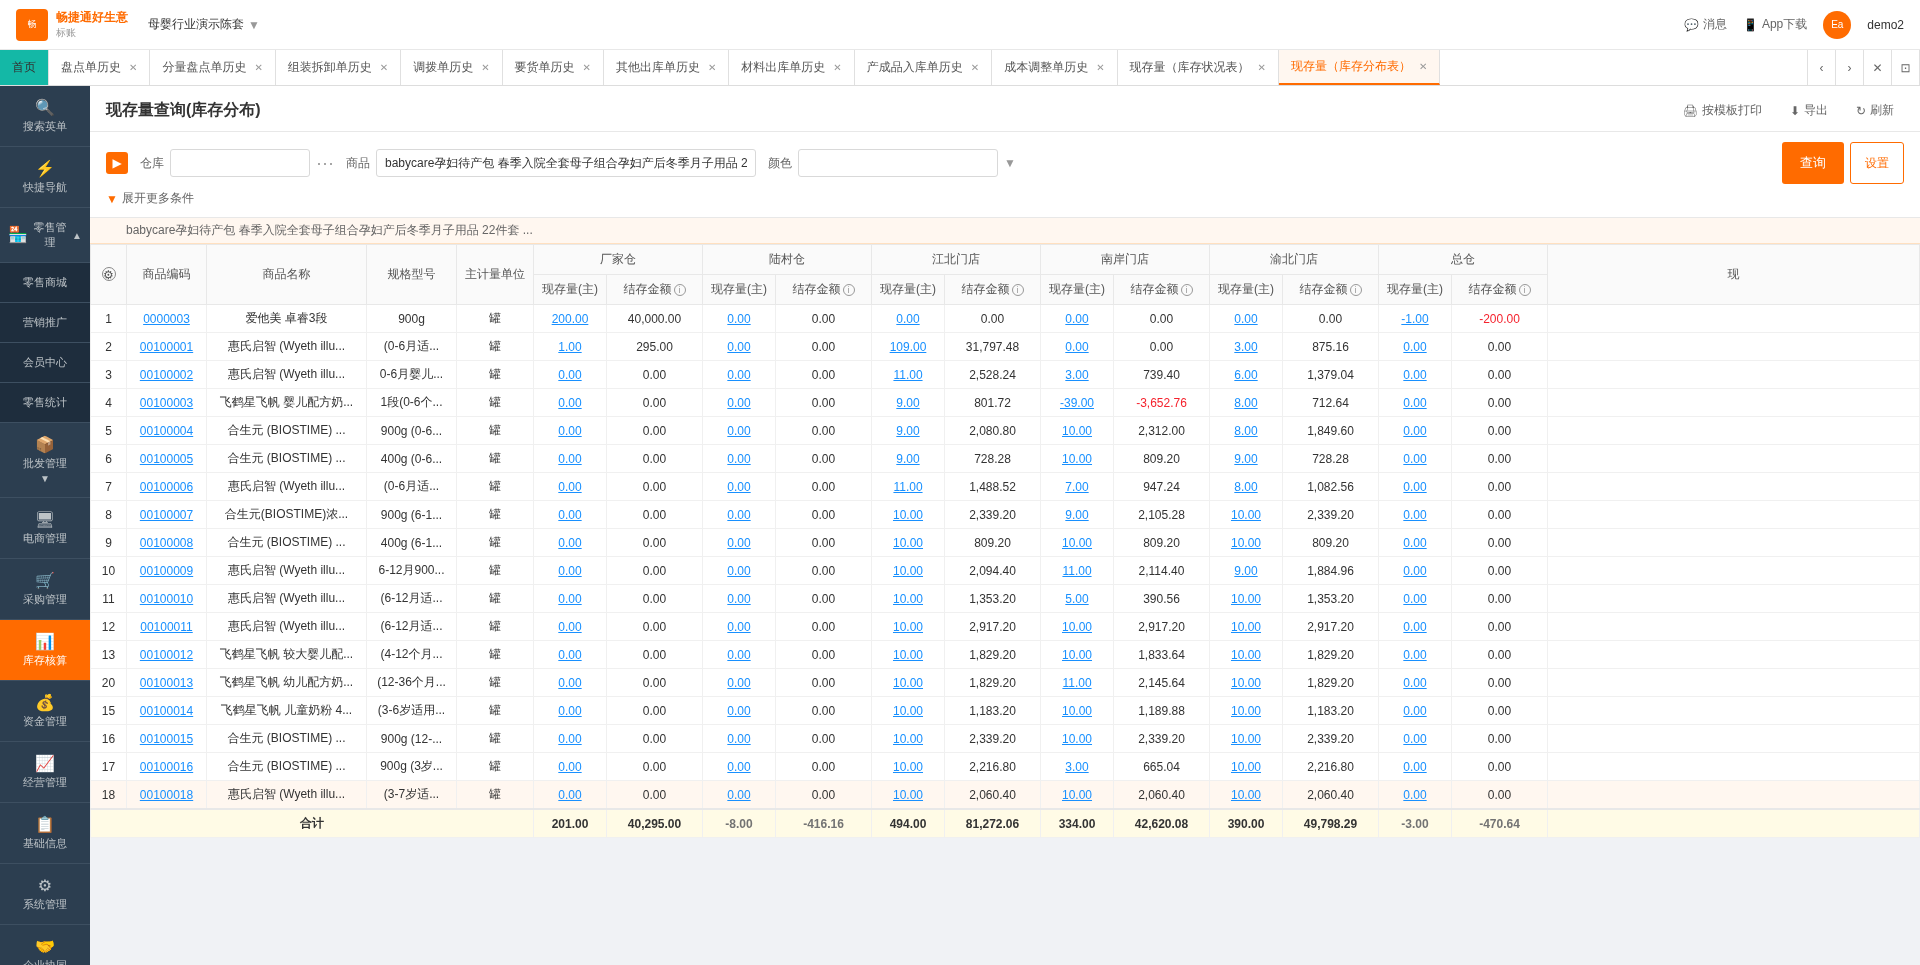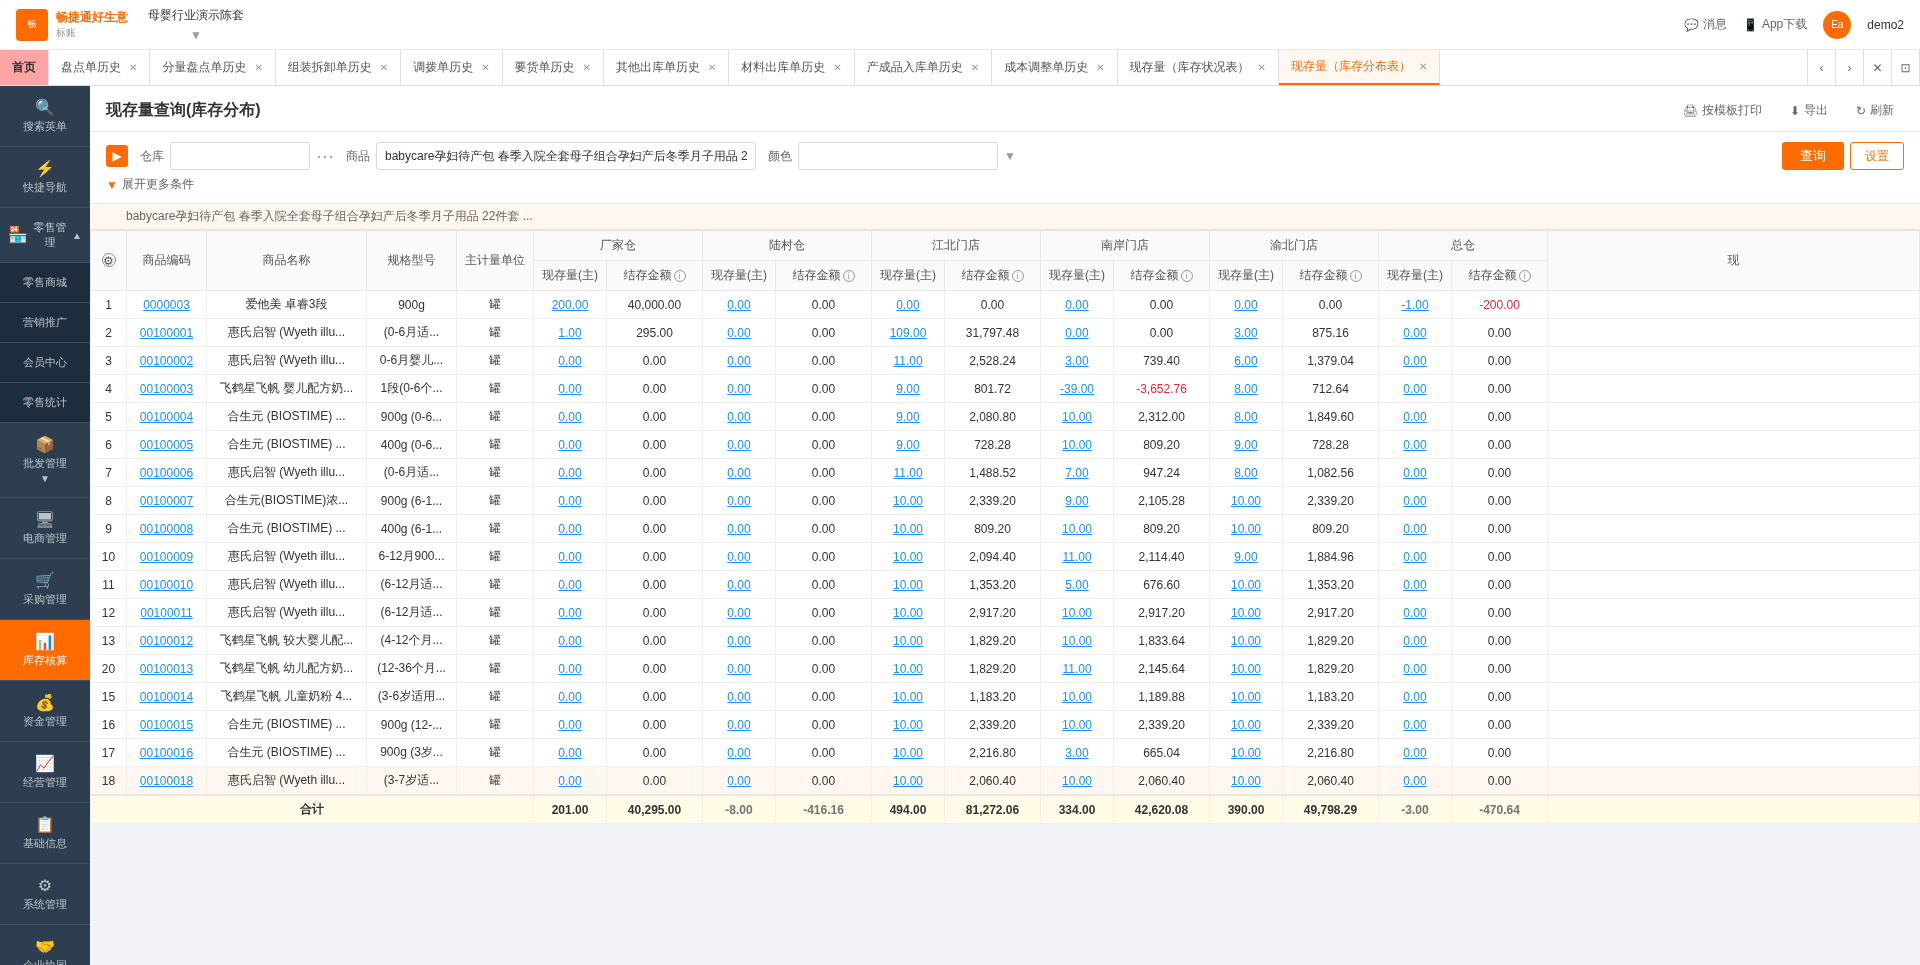--- a/index.html
+++ b/index.html
@@ -11,21 +11,21 @@
     .logo-icon { width: 32px; height: 32px; background: #ff6b00; border-radius: 4px; display: flex; align-items: center; justify-content: center; color: white; font-size: 10px; }
     .top-right { display: flex; align-items: center; gap: 16px; }
     .top-btn { display: flex; align-items: center; gap: 4px; font-size: 12px; color: #666; cursor: pointer; }
     .user-avatar { width: 28px; height: 28px; border-radius: 50%; background: #ff6b00; display: flex; align-items: center; justify-content: center; color: white; font-size: 11px; }
 
     
     .tab-bar { height: 36px; background: #fff; display: flex; align-items: stretch; border-bottom: 1px solid #ddd; overflow: hidden; }
     .tab-item { display: flex; align-items: center; padding: 0 12px; font-size: 12px; color: #555; border-right: 1px solid #e0e0e0; white-space: nowrap; cursor: pointer; gap: 4px; position: relative; }
     .tab-item.active { background: #fff7f0; color: #ff6b00; border-bottom: 2px solid #ff6b00; }
     .tab-close { color: #999; font-size: 10px; margin-left: 4px; }
-    .tab-home { background: #fca5a5; color: #333; font-weight: bold; }
+    .tab-home { background: #14b8a6; color: #333; font-weight: normal; }
     .tab-nav-btns { display: flex; align-items: center; margin-left: auto; border-left: 1px solid #e0e0e0; }
     .tab-nav-btn { width: 28px; height: 36px; display: flex; align-items: center; justify-content: center; cursor: pointer; color: #666; border-right: 1px solid #e0e0e0; }
 
     
     .main-layout { display: flex; height: calc(965px - 50px - 36px); }
 
     
     .sidebar { width: 90px; background: #2c3e50; display: flex; flex-direction: column; overflow-y: auto; flex-shrink: 0; }
     .sidebar-item { padding: 12px 8px; text-align: center; color: #bdc3c7; cursor: pointer; font-size: 12px; border-bottom: 1px solid #3d4f61; }
     .sidebar-item.active { background: #ff6b00; color: #fff; }
@@ -44,21 +44,21 @@
 
     
     .filter-area { background: #fff; padding: 10px 16px; border-bottom: 1px solid #e8e8e8; }
     .filter-row { display: flex; align-items: center; gap: 12px; }
     .filter-item { display: flex; align-items: center; gap: 6px; }
     .filter-label { color: #666; white-space: nowrap; font-size: 12px; }
     .filter-input { height: 28px; border: 1px solid #d9d9d9; border-radius: 3px; padding: 0 8px; font-size: 12px; color: #333; min-width: 80px; }
     .filter-input-long { min-width: 300px; }
     .filter-more { display: flex; align-items: center; gap: 4px; color: #666; cursor: pointer; font-size: 12px; margin-top: 6px; }
     .orange-expand { color: #ff6b00; }
-    .btn-query { background: #ff6b00; color: #fff; border: none; padding: 5px 18px; border-radius: 3px; cursor: pointer; font-size: 13px; }
+    .btn-query { background: #ff6b00; color: #fff; border: none; padding: 12px 18px; border-radius: 3px; cursor: pointer; font-size: 13px; }
     .btn-setting { background: #fff; color: #ff6b00; border: 1px solid #ff6b00; padding: 4px 14px; border-radius: 3px; cursor: pointer; font-size: 12px; }
     .filter-ellipsis { color: #999; font-size: 18px; line-height: 1; }
     .data-table { width: 100%; border-collapse: collapse; background: #fff; font-size: 12px; }
     .data-table th { background: #fafafa; border: 1px solid #e8e8e8; padding: 6px 8px; text-align: center; font-weight: normal; color: #555; white-space: nowrap; position: sticky; top: 0; z-index: 2; }
     .data-table td { border: 1px solid #f0f0f0; padding: 5px 8px; text-align: center; white-space: nowrap; color: #333; }
     .data-table tr.highlight td { background: #fff7f0; }
     .data-table .num-link { color: #1890ff; text-decoration: underline; cursor: pointer; }
     .data-table .num-red { color: #f5222d; }
     .th-group { background: #fff7f2; }
     .footer-row td { background: #fffbe6; font-weight: bold; border-top: 2px solid #e8e8e8; }
@@ -84,21 +84,21 @@
 
 <div class="top-bar">
   <div class="logo-area">
     <div class="logo-icon">
       <span style="font-size:9px;">畅</span>
     </div>
     <div>
       <div style="font-size:12px;font-weight:bold;color:#ff6b00;">畅捷通好生意</div>
       <div style="font-size:10px;color:#999;">标账</div>
     </div>
-    <div style="display:flex;align-items:center;gap:4px;margin-left:12px;cursor:pointer;flex-direction:column;">
+    <div style="display:flex;align-items:center;gap:4px;margin-left:12px;cursor:pointer;">
       <span style="font-size:12px;color:#333;">母婴行业演示陈套</span>
       <span style="color:#999;">▼</span>
     </div>
   </div>
   <div class="top-right">
     <div class="top-btn">
       <span>💬</span>
       <span>消息</span>
     </div>
     <div class="top-btn">
@@ -495,21 +495,21 @@
     <td class="col-name" title="惠氏启智 (Wyeth illu...">惠氏启智 (Wyeth illu...</td>
     <td>(6-12月适...</td>
     <td>罐</td>
     <td><span class="num-link">0.00</span></td>
     <td>0.00</td>
     <td class=""><span class="num-link">0.00</span></td>
     <td class="">0.00</td>
     <td><span class="num-link">10.00</span></td>
     <td>1,353.20</td>
     <td class=""><span class="num-link">5.00</span></td>
-    <td class="">676.60</td>
+    <td class="">390.56</td>
     <td><span class="num-link">10.00</span></td>
     <td>1,353.20</td>
     <td class=""><span class="num-link">0.00</span></td>
     <td class="">0.00</td>
     <td></td>
   </tr>
             <tr>
     <td>12</td>
     <td><span class="num-link">00100011</span></td>
     <td class="col-name" title="惠氏启智 (Wyeth illu...">惠氏启智 (Wyeth illu...</td>

